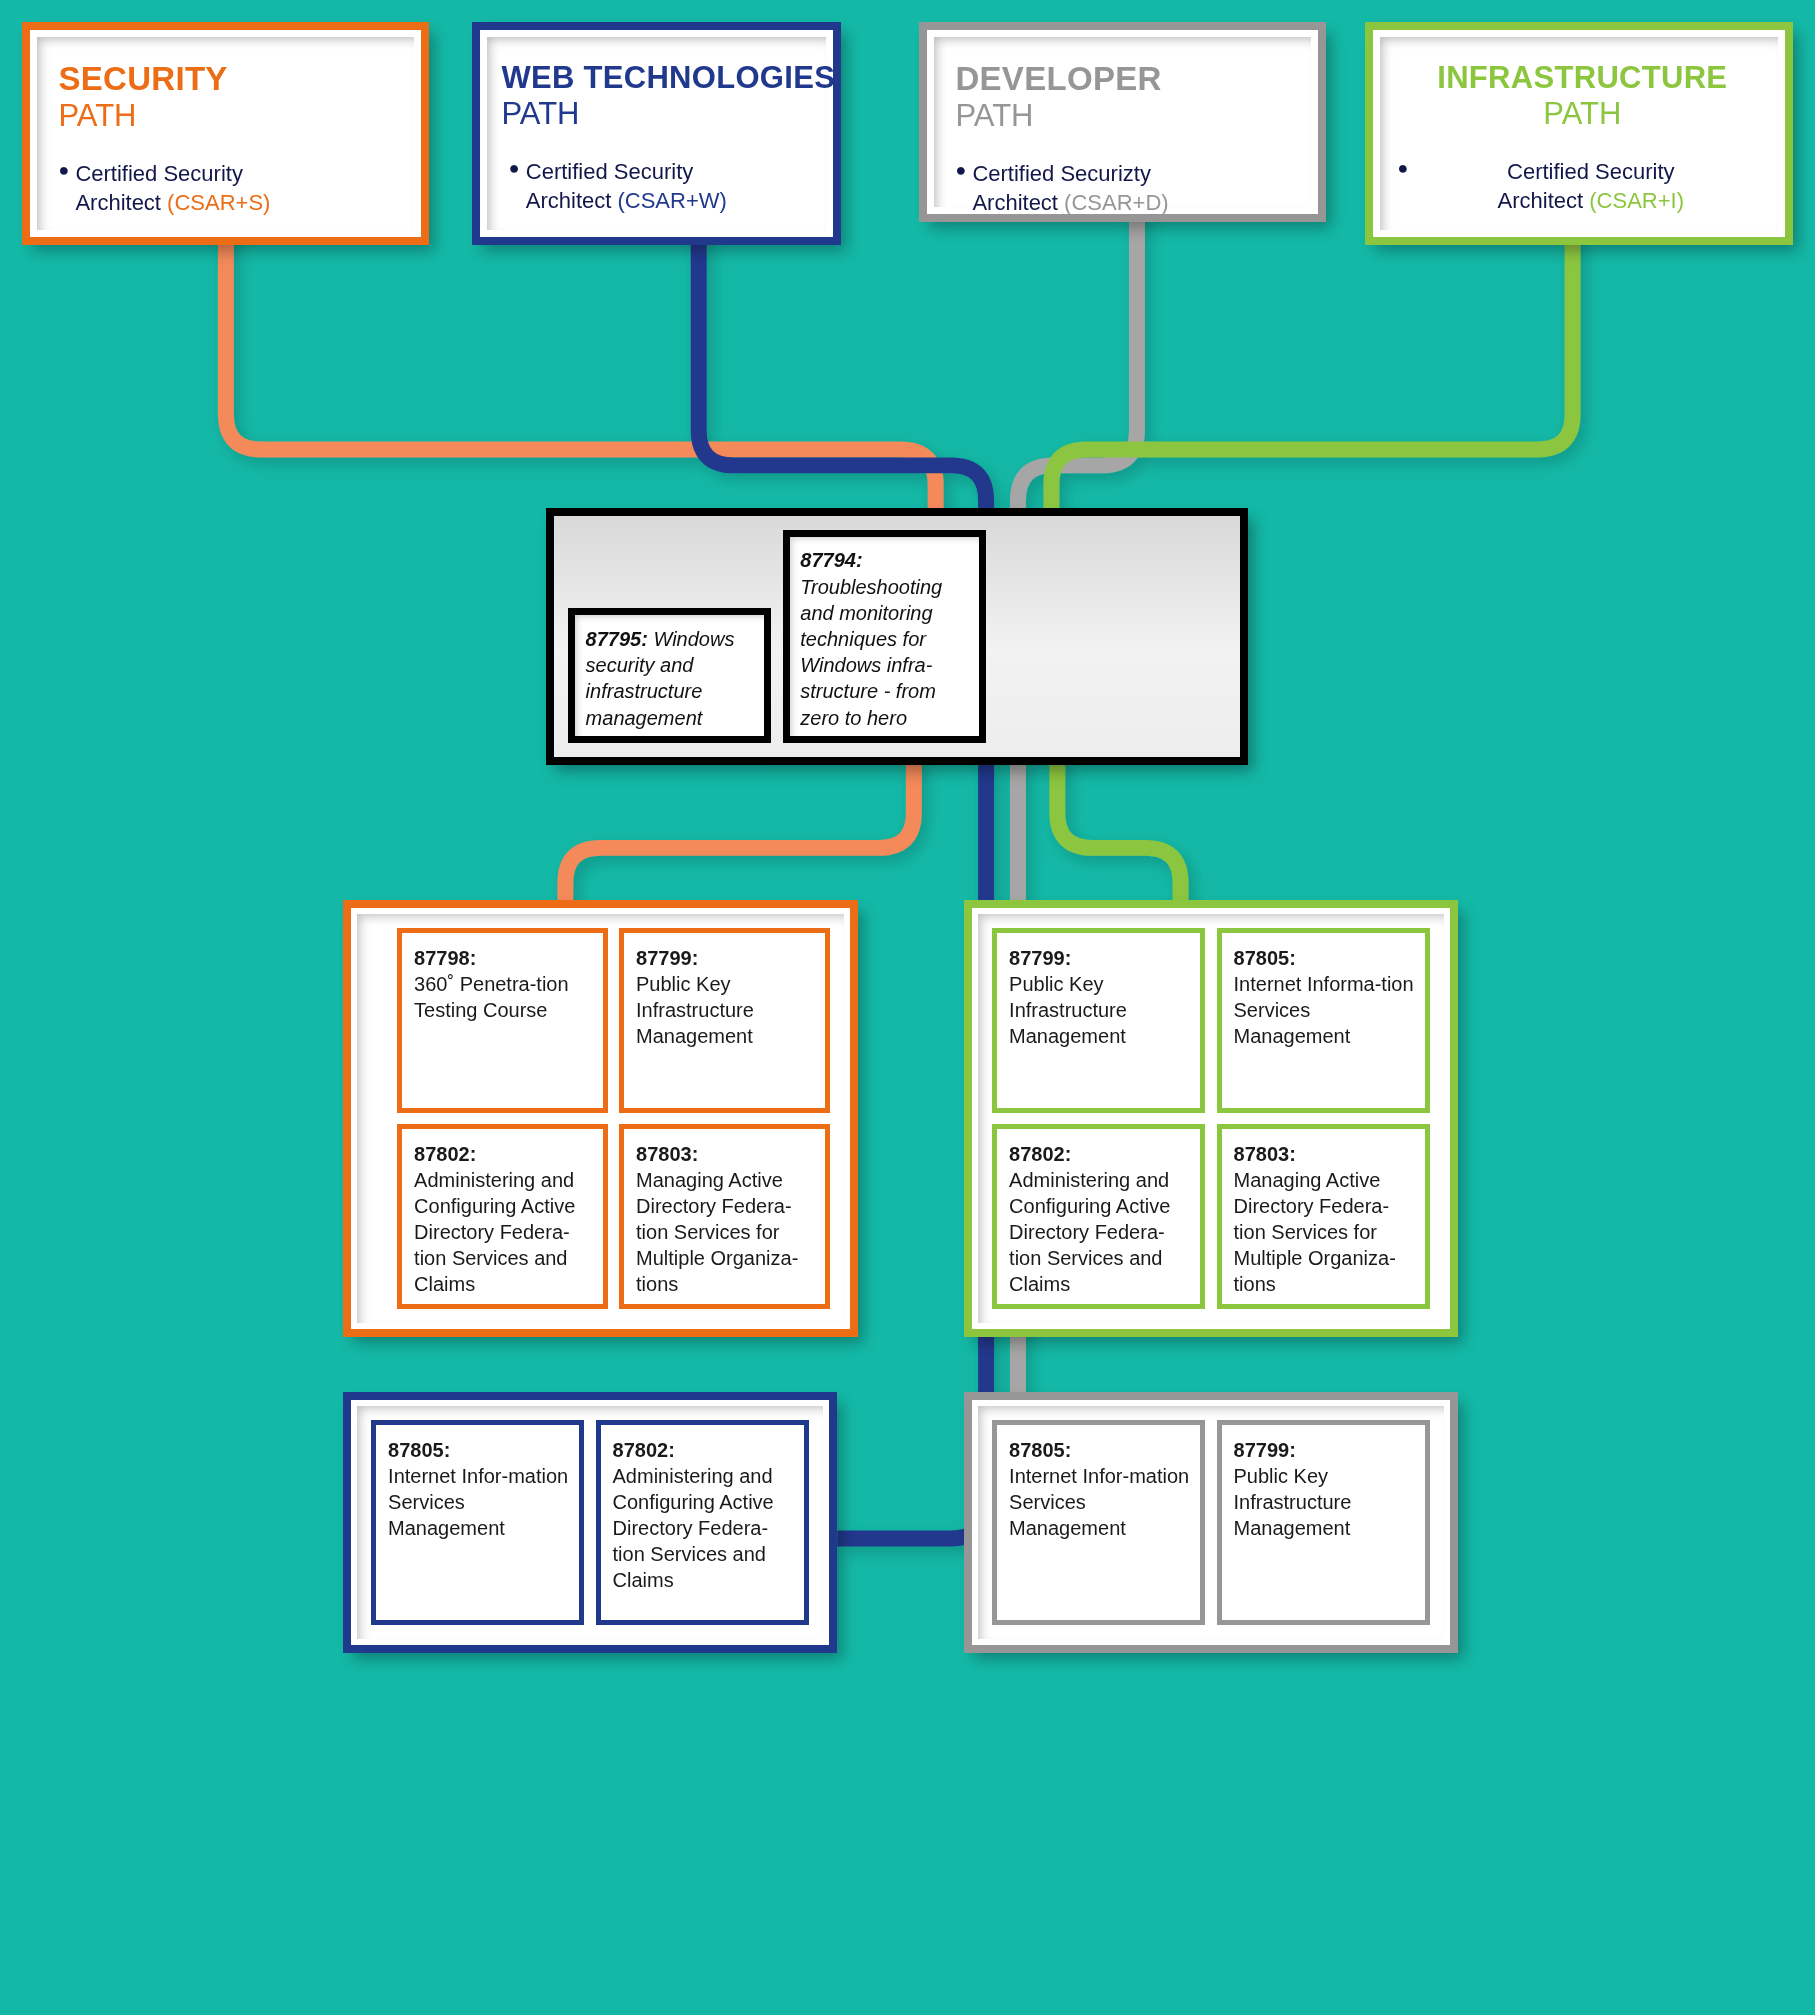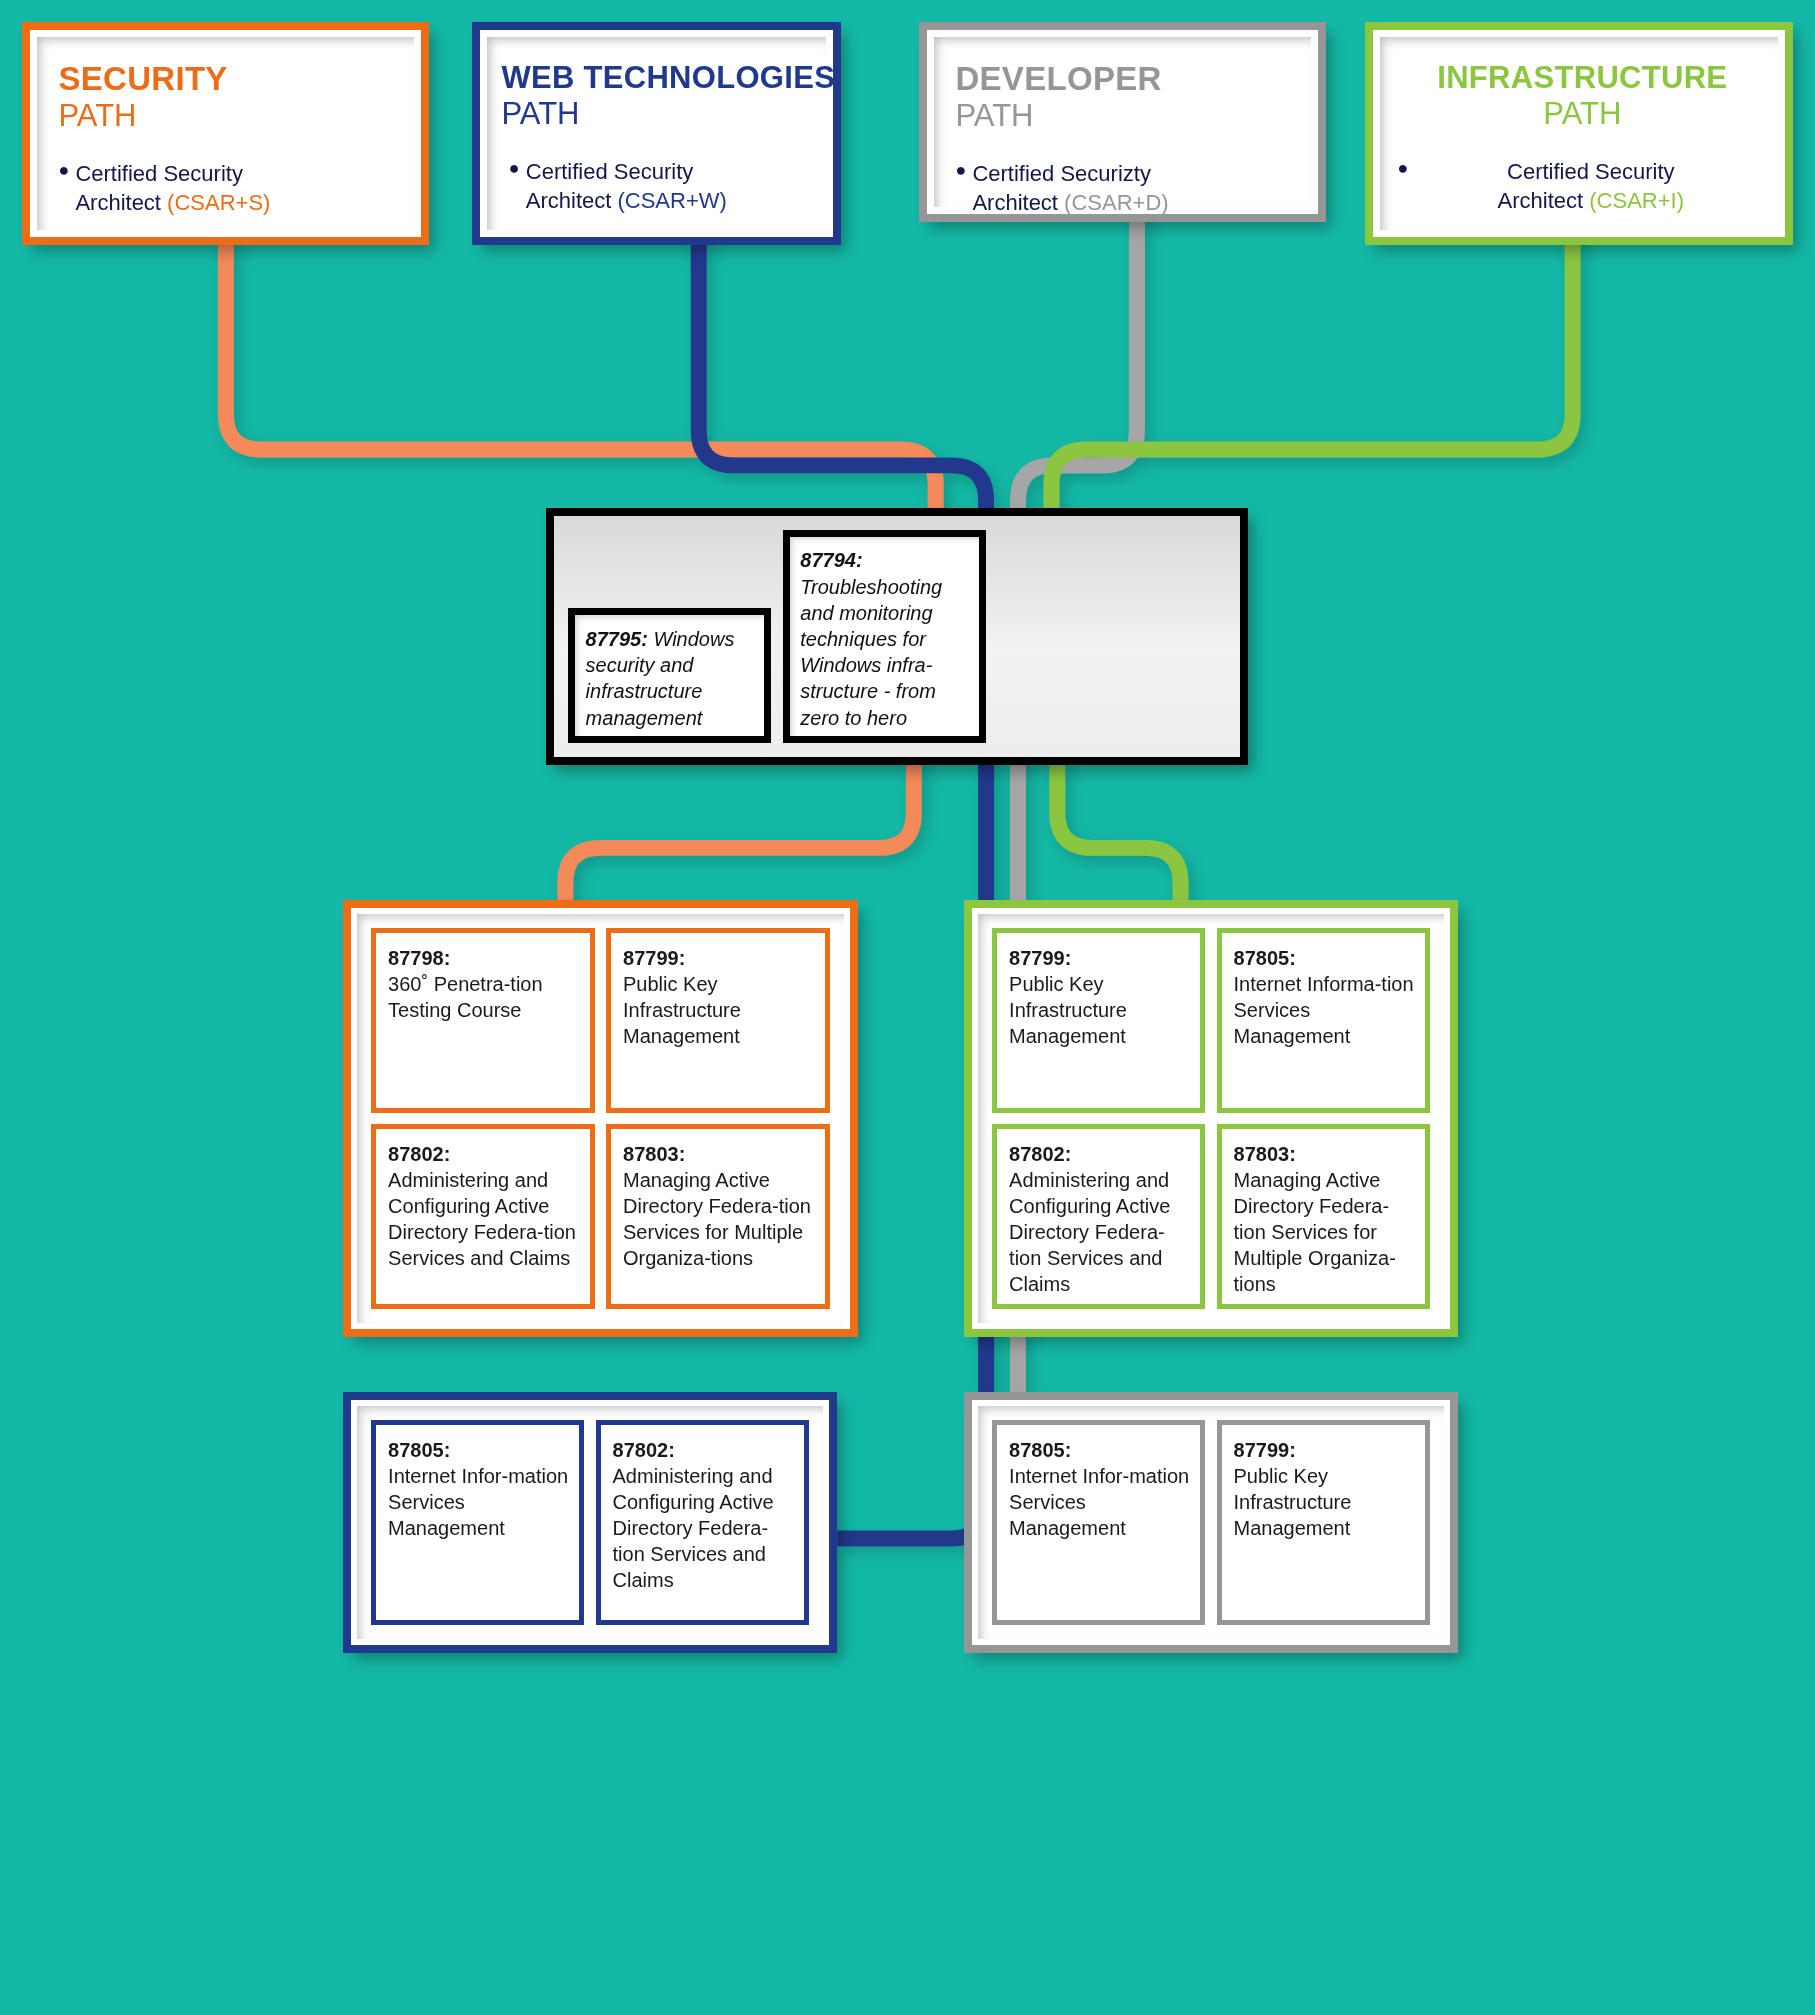--- a/index.html
+++ b/index.html
@@ -188,21 +188,21 @@
       </div>
       <div class="bcourse" style="width:203px;">
         <b>87794:</b>
         <span class="ctext">Troubleshooting and monitoring techniques for Windows infra-structure - from zero to hero</span>
       </div>
     </div>
   </div>
 
   <div class="group" style="left:343px;top:900px;width:515px;height:437px;border:8.5px solid #EC6D16;">
     <div class="ginner"></div>
-    <div class="gpad" style="grid-template-columns:1fr 1fr;grid-template-rows:1fr 1fr;">
+    <div class="gpad" style="grid-template-columns:1fr 1fr;grid-template-rows:1fr 1fr;margin-left:26px;">
       <div class="course" style="border:5.8px solid #EC6D16;">
         <b>87798:</b><br>
         <span class="ctext">360˚ Penetra-tion Testing Course</span>
       </div>
       <div class="course" style="border:5.8px solid #EC6D16;">
         <b>87799:</b><br>
         <span class="ctext">Public Key Infrastructure Management</span>
       </div>
       <div class="course" style="border:5.8px solid #EC6D16;">
         <b>87802:</b><br>

